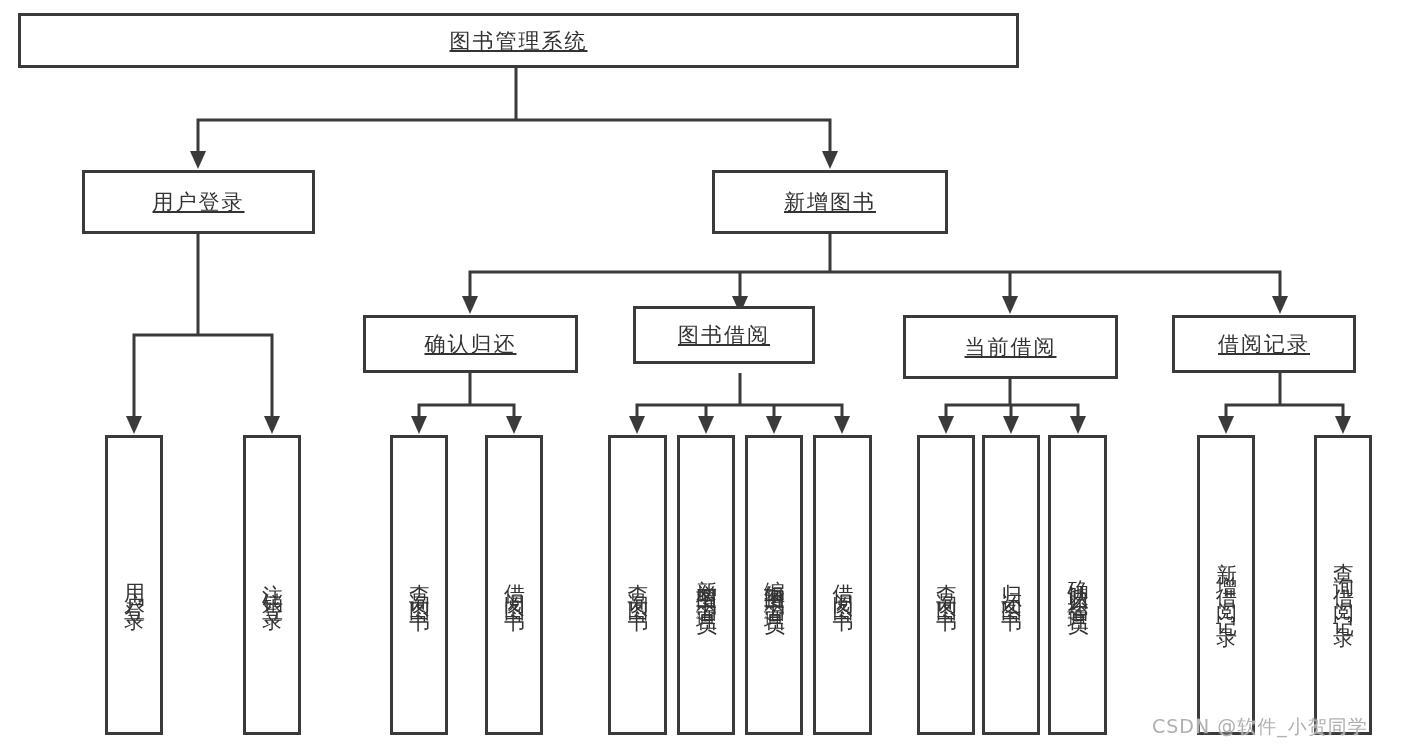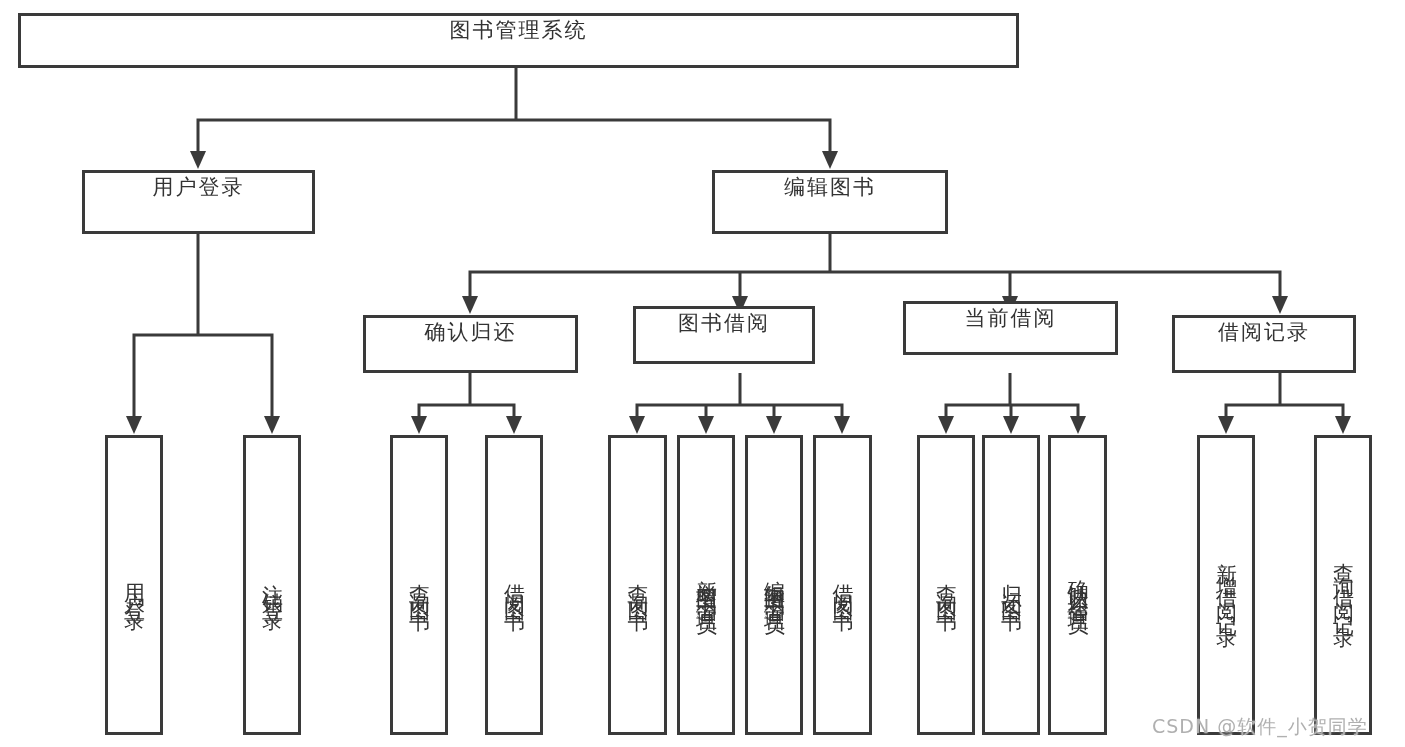--- a/index.html
+++ b/index.html
@@ -19,21 +19,21 @@
   }
   #connectors{position:absolute;left:0;top:0;}
   #connectors path{fill:none;stroke:var(--line);stroke-width:3;}
   #connectors polygon{fill:var(--line);stroke:none;}
 
   .hnode{
     position:absolute;
     box-sizing:border-box;
     background:var(--box-bg);
     border:3px solid var(--line);
-    display:flex;justify-content:center;
+    display:flex;align-items:center;justify-content:center;text-decoration:underline;
   }
   .hlabel{
     font-size:21px;
     letter-spacing:2px;
     white-space:nowrap;
     color:var(--text);
   }
   .vnode{
     position:absolute;
     box-sizing:border-box;
@@ -107,30 +107,30 @@
   </svg>
 
   <div class="hnode" style="left:18px;top:13px;width:1001px;height:55px">
     <span class="hlabel">图书管理系统</span>
   </div>
 
   <div class="hnode" style="left:82px;top:170px;width:233px;height:64px">
     <span class="hlabel">用户登录</span>
   </div>
   <div class="hnode" style="left:712px;top:170px;width:236px;height:64px">
-    <span class="hlabel">编辑图书</span>
+    <span class="hlabel">新增图书</span>
   </div>
 
   <div class="hnode" style="left:363px;top:315px;width:215px;height:58px">
     <span class="hlabel">确认归还</span>
   </div>
   <div class="hnode" style="left:633px;top:306px;width:182px;height:58px">
     <span class="hlabel">图书借阅</span>
   </div>
-  <div class="hnode" style="left:903px;top:301px;width:215px;height:54px">
+  <div class="hnode" style="left:903px;top:315px;width:215px;height:64px">
     <span class="hlabel">当前借阅</span>
   </div>
   <div class="hnode" style="left:1172px;top:315px;width:184px;height:58px">
     <span class="hlabel">借阅记录</span>
   </div>
 
   <div class="vnode" style="left:105px">
     <span class="vlabel ls-s">用户登录</span>
   </div>
   <div class="vnode" style="left:243px">

